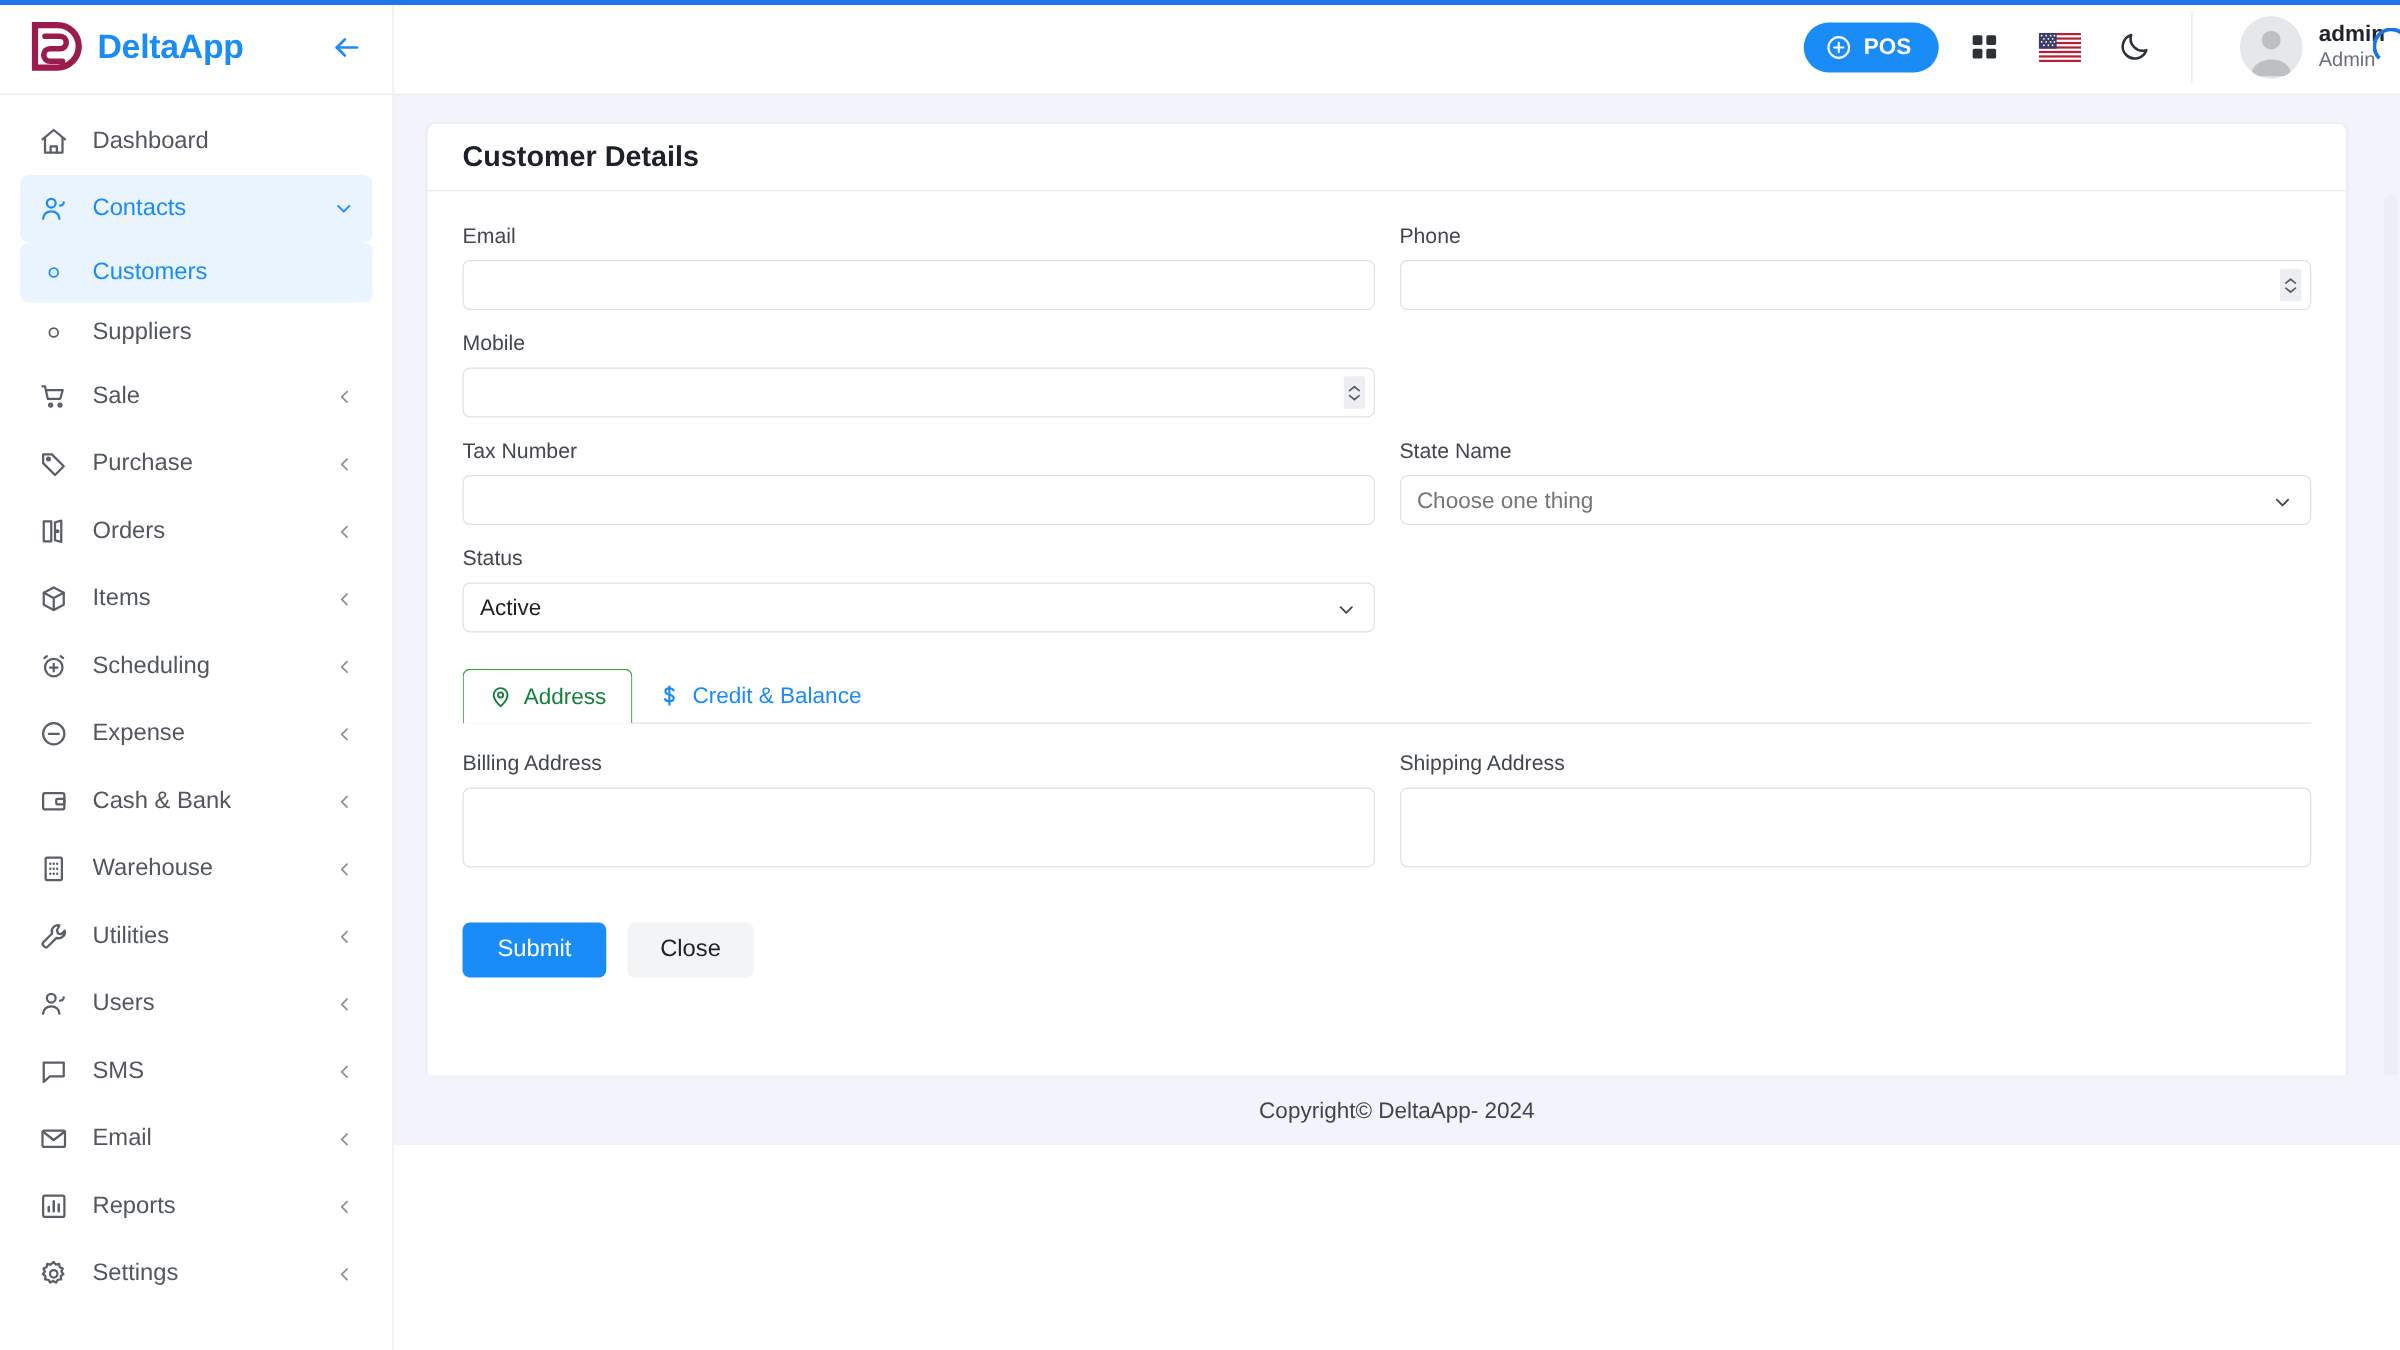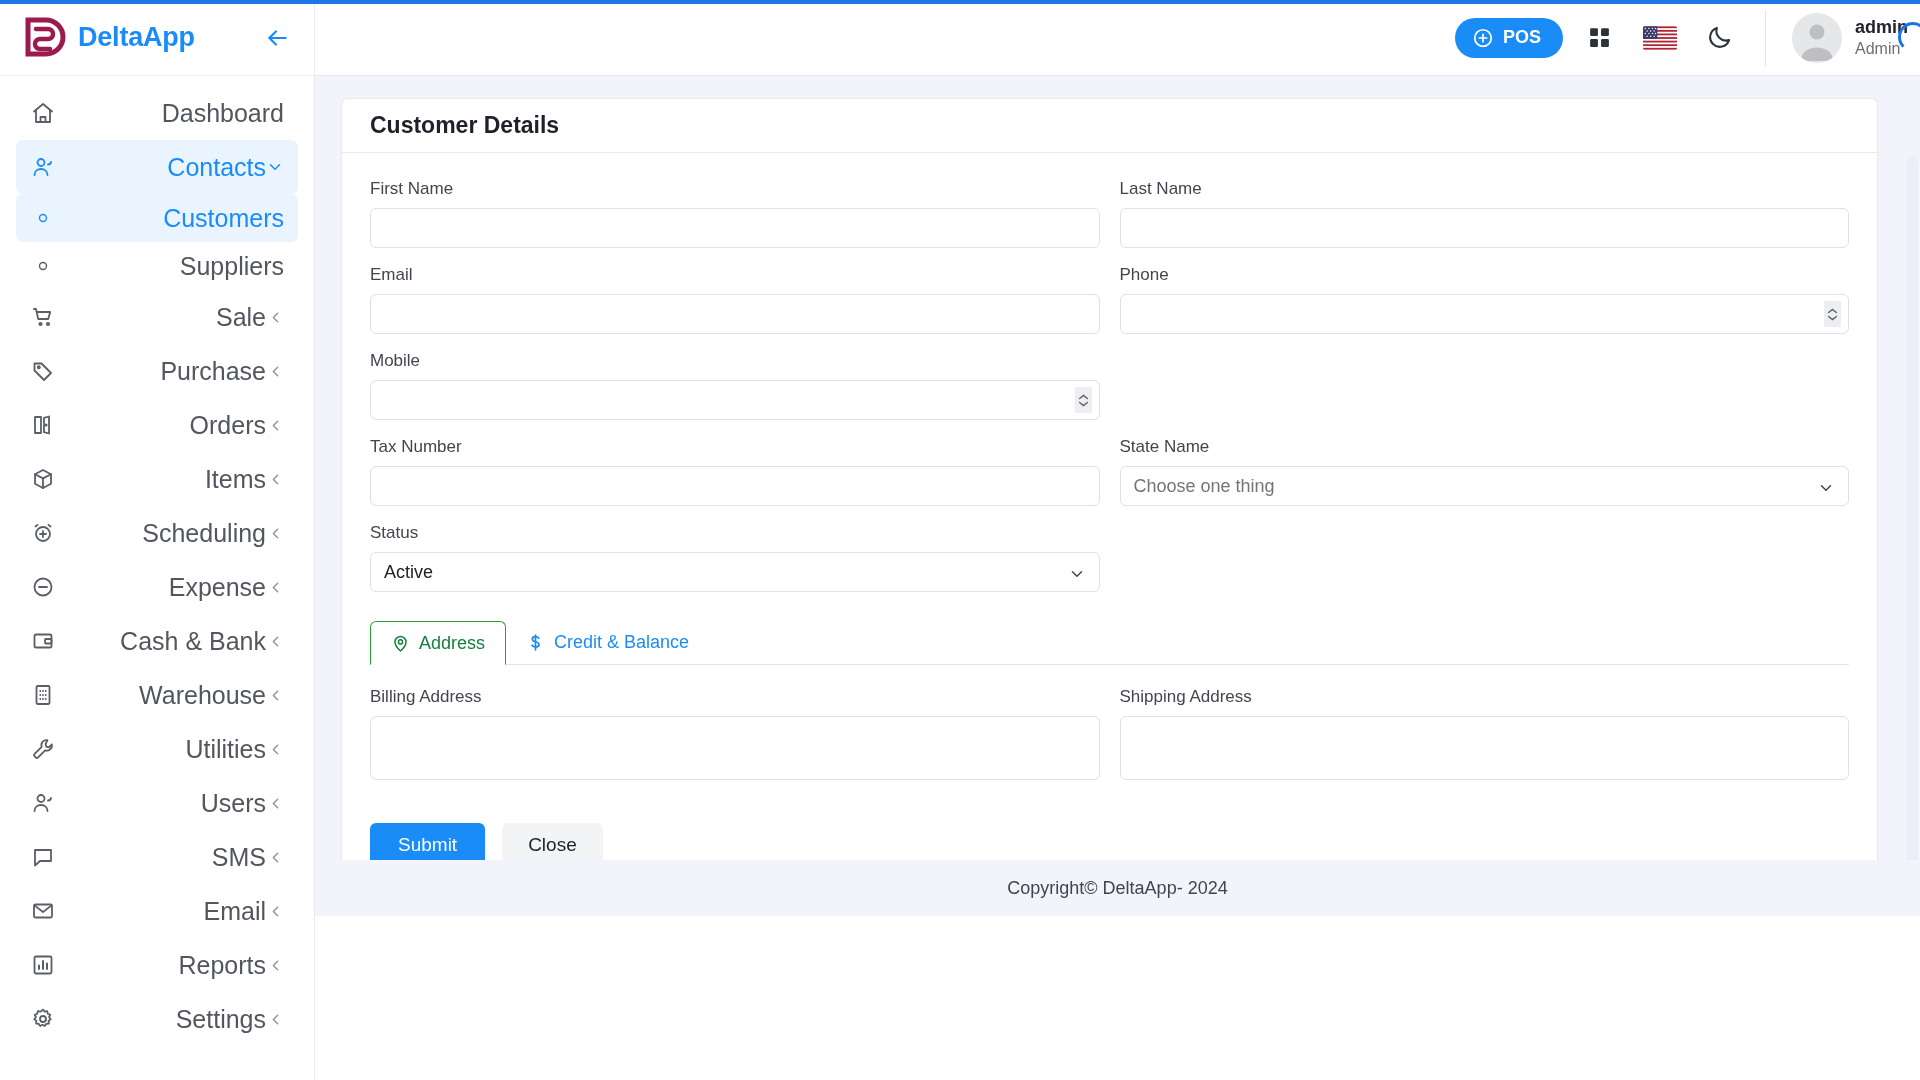--- a/index.html
+++ b/index.html
@@ -40,21 +40,21 @@
   .nav { flex: 1; padding: 10px 0 0 0; overflow: hidden; }
   .nav-item {
     display: flex; align-items: center; height: 54px;
     margin: 0 16px 0 16px; padding: 0 14px 0 12px;
     border-radius: 7px; cursor: pointer; color: #52565e;
   }
   .nav-item .ic {
     width: 30px; height: 30px; flex: 0 0 30px; margin-right: 16px;
     display: flex; align-items: center; justify-content: center; color: #5a5e66;
   }
-  .nav-item .lbl { font-size: 25px; flex: 1; white-space: nowrap; text-align: right; }
+  .nav-item .lbl { font-size: 19px; flex: 1; white-space: nowrap; }
   .nav-item .arw { width: 18px; height: 18px; color: #8d9199;
     display: flex; align-items: center; justify-content: center; }
   .nav-item.active { background: #eaf4fe; color: #1a8cf8; }
   .nav-item.active .ic { color: #1a8cf8; }
   .nav-item.active .arw { color: #1a8cf8; }
   .nav-item.sub { height: 48px; }
   .nav-item.sub .ic { margin-right: 16px; }
   .nav-item.sub.active { background: #eaf4fe; color: #1a8cf8; }
 
   
@@ -73,21 +73,21 @@
     height: 40px; padding: 0 22px 0 17px; font-size: 18px; font-weight: 600;
     cursor: pointer; font-family: inherit;
   }
   .hdr-icon {
     width: 46px; height: 46px; margin-left: 14px; cursor: pointer;
     display: flex; align-items: center; justify-content: center; color: #2d3138;
   }
   .flag { width: 34px; height: 24px; border-radius: 2px; overflow: hidden; display:block; }
   .user-box {
     display: flex; align-items: center; gap: 13px; margin-left: 22px;
-    padding-left: 26px; border-left: 1px solid #e4e6ea; height: 56px;
+    padding-left: 38px; border-left: 1px solid #e4e6ea; height: 56px;
     cursor: pointer; position: relative; padding-right: 4px;
   }
   .avatar { width: 50px; height: 50px; border-radius: 50%; background: #e6e7e9;
     display: flex; align-items: flex-end; justify-content: center; overflow: hidden; }
   .uname { font-size: 18px; font-weight: bold; color: #20242b; line-height: 1.25; }
   .urole { font-size: 16px; color: #6b7078; line-height: 1.25; }
   .spinner {
     position: absolute; right: -16px; top: 12px; width: 30px; height: 30px;
     border: 3px solid transparent; border-left-color: #1a74e4; border-top-color: #1a74e4;
     border-radius: 50%;
@@ -540,30 +540,20 @@
     </header>
 
     <div class="content">
       <section class="card">
         <div class="card-head">
           <h1 class="card-title">Customer Details</h1>
         </div>
 
         <div class="card-body">
 
-          <div class="grid2">
-            <div class="field">
-              <label>First Name</label>
-              <input class="inp" type="text" value="" style="">
-            </div>
-            <div class="field">
-              <label>Last Name</label>
-              <input class="inp" type="text" value="" style="">
-            </div>
-          </div>
 
           <div class="grid2">
             <div class="field">
               <label>Email</label>
               <input class="inp" type="text" value="" style="">
             </div>
             <div class="field">
               <label>Phone</label>
               <div class="num-wrap">
                 <input class="inp" type="text" value="" style="">

